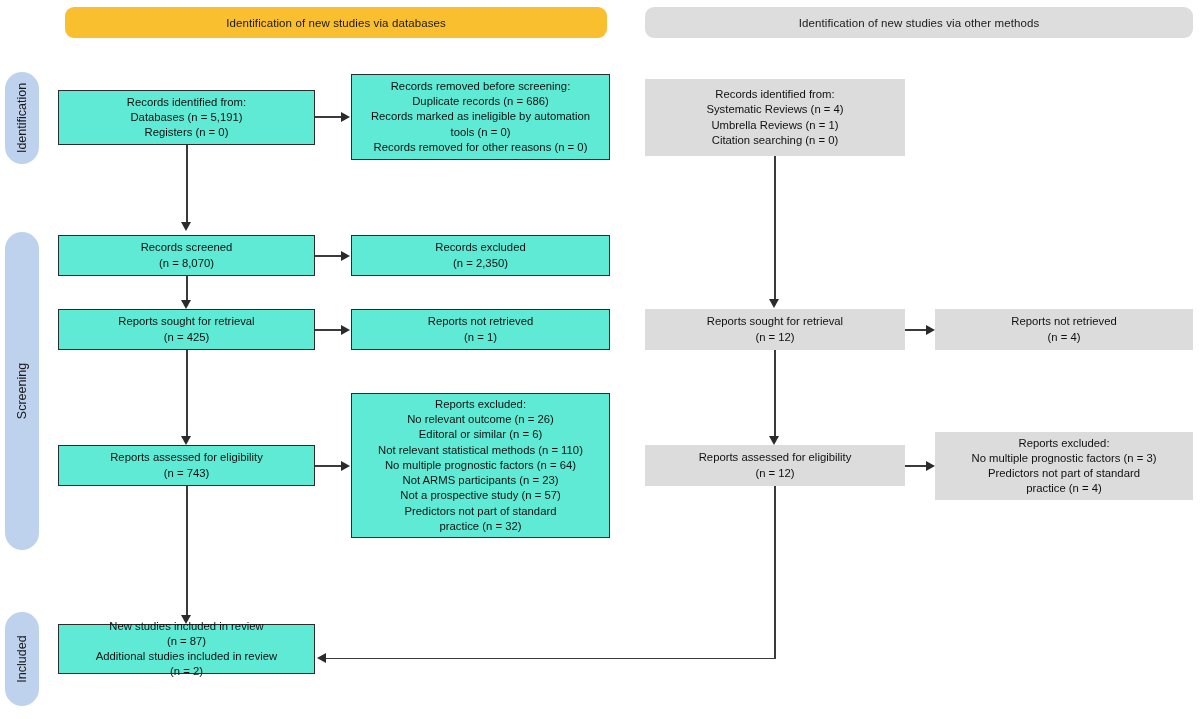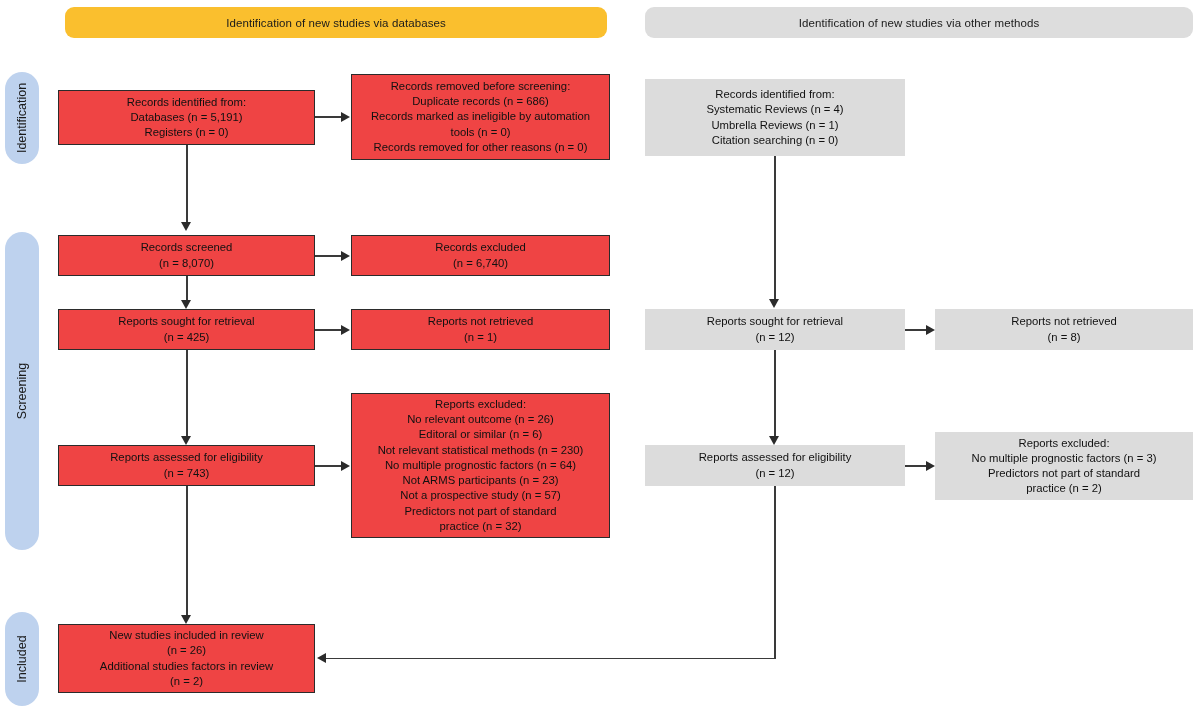--- a/index.html
+++ b/index.html
@@ -59,21 +59,21 @@
     display: flex;
     flex-direction: column;
     align-items: center;
     justify-content: center;
     text-align: center;
     font-size: 11.3px;
     line-height: 15.2px;
     color: #111111;
     padding: 3px 6px;
   }
-  .box.white { background: #ef4444; border: 1.3px solid #2b2b2b; }
+  .box.white { background: #5eead4; border: 1.3px solid #2b2b2b; }
   .box.grey  { background: #DCDCDC; border: none; }
   .box .line { display: block; white-space: nowrap; }
 
   
   .conn {
     position: absolute;
     background: #3a3a3a;
   }
   .vline { width: 1.6px; }
   .hline { height: 1.6px; }
@@ -142,21 +142,21 @@
   <div class="conn vline" style="left:186px; top:145px; height:77px;"></div>
   <div class="arrow-down" style="left:181px; top:222px;"></div>
 
   <div class="box white" style="left:58px; top:235px; width:257px; height:41px;">
     <span class="line">Records screened</span>
     <span class="line">(n = 8,070)</span>
   </div>
 
   <div class="box white" style="left:351px; top:235px; width:259px; height:41px;">
     <span class="line">Records excluded</span>
-    <span class="line">(n = 6,740)</span>
+    <span class="line">(n = 2,350)</span>
   </div>
 
   <div class="conn hline" style="left:315px; top:255px; width:26px;"></div>
   <div class="arrow-right" style="left:341px; top:250.5px;"></div>
 
   <div class="conn vline" style="left:186px; top:276px; height:24px;"></div>
   <div class="arrow-down" style="left:181px; top:300px;"></div>
 
   <div class="box white" style="left:58px; top:309px; width:257px; height:41px;">
     <span class="line">Reports sought for retrieval</span>
@@ -176,77 +176,77 @@
 
   <div class="box white" style="left:58px; top:445px; width:257px; height:41px;">
     <span class="line">Reports assessed for eligibility</span>
     <span class="line">(n = 743)</span>
   </div>
 
   <div class="box white" style="left:351px; top:393px; width:259px; height:145px;">
     <span class="line">Reports excluded:</span>
     <span class="line">No relevant outcome (n = 26)</span>
     <span class="line">Editoral or similar (n = 6)</span>
-    <span class="line">Not relevant statistical methods (n = 230)</span>
+    <span class="line">Not relevant statistical methods (n = 110)</span>
     <span class="line">No multiple prognostic factors (n = 64)</span>
     <span class="line">Not ARMS participants (n = 23)</span>
     <span class="line">Not a prospective study (n = 57)</span>
     <span class="line">Predictors not part of standard</span>
     <span class="line">practice (n = 32)</span>
   </div>
 
   <div class="conn hline" style="left:315px; top:465px; width:26px;"></div>
   <div class="arrow-right" style="left:341px; top:460.5px;"></div>
 
   <div class="conn vline" style="left:186px; top:486px; height:129px;"></div>
   <div class="arrow-down" style="left:181px; top:615px;"></div>
 
-  <div class="box white" style="left:58px; top:624px; width:257px; height:69px;">
+  <div class="box white" style="left:58px; top:624px; width:257px; height:50px;">
     <span class="line">New studies included in review</span>
-    <span class="line">(n = 26)</span>
-    <span class="line">Additional studies factors in review</span>
+    <span class="line">(n = 87)</span>
+    <span class="line">Additional studies included in review</span>
     <span class="line">(n = 2)</span>
   </div>
 
   <div class="box grey" style="left:645px; top:79px; width:260px; height:77px;">
     <span class="line">Records identified from:</span>
     <span class="line">Systematic Reviews (n = 4)</span>
     <span class="line">Umbrella Reviews (n = 1)</span>
     <span class="line">Citation searching (n = 0)</span>
   </div>
 
   <div class="conn vline" style="left:774px; top:156px; height:143px;"></div>
   <div class="arrow-down" style="left:769px; top:299px;"></div>
 
   <div class="box grey" style="left:645px; top:309px; width:260px; height:41px;">
     <span class="line">Reports sought for retrieval</span>
     <span class="line">(n = 12)</span>
   </div>
 
   <div class="box grey" style="left:935px; top:309px; width:258px; height:41px;">
     <span class="line">Reports not retrieved</span>
-    <span class="line">(n = 8)</span>
+    <span class="line">(n = 4)</span>
   </div>
 
   <div class="conn hline" style="left:905px; top:329px; width:21px;"></div>
   <div class="arrow-right" style="left:926px; top:324.5px;"></div>
 
   <div class="conn vline" style="left:774px; top:350px; height:86px;"></div>
   <div class="arrow-down" style="left:769px; top:436px;"></div>
 
   <div class="box grey" style="left:645px; top:445px; width:260px; height:41px;">
     <span class="line">Reports assessed for eligibility</span>
     <span class="line">(n = 12)</span>
   </div>
 
   <div class="box grey" style="left:935px; top:432px; width:258px; height:68px;">
     <span class="line">Reports excluded:</span>
     <span class="line">No multiple prognostic factors (n = 3)</span>
     <span class="line">Predictors not part of standard</span>
-    <span class="line">practice (n = 2)</span>
+    <span class="line">practice (n = 4)</span>
   </div>
 
   <div class="conn hline" style="left:905px; top:465px; width:21px;"></div>
   <div class="arrow-right" style="left:926px; top:460.5px;"></div>
 
   <div class="conn vline" style="left:774px; top:486px; height:173px;"></div>
   <div class="conn hline" style="left:326px; top:657.5px; width:449px;"></div>
   <div class="arrow-left" style="left:317px; top:653px;"></div>
 
 </div>

